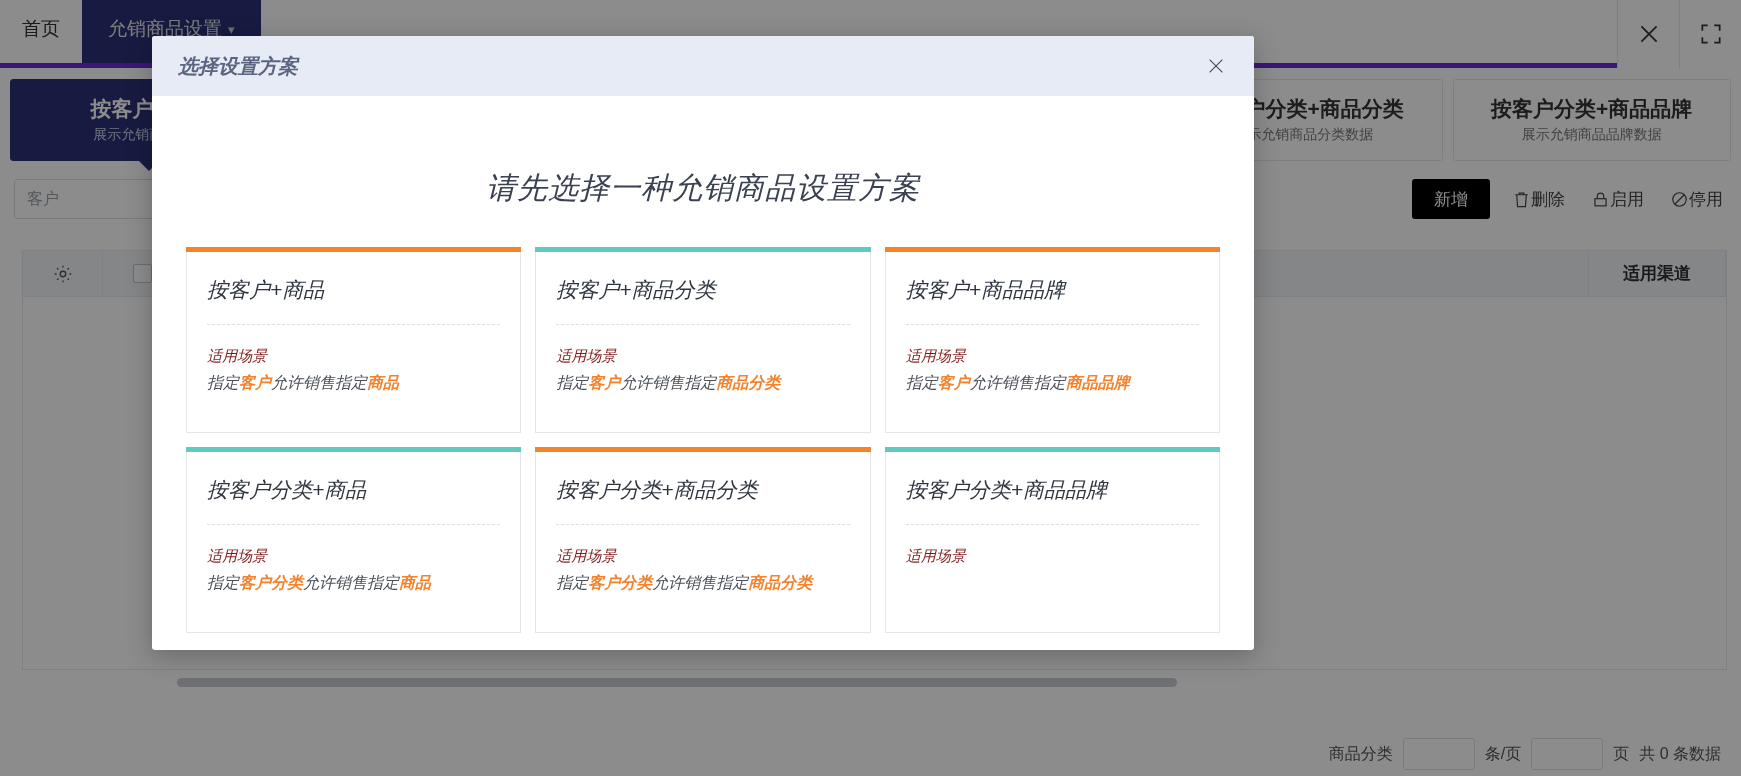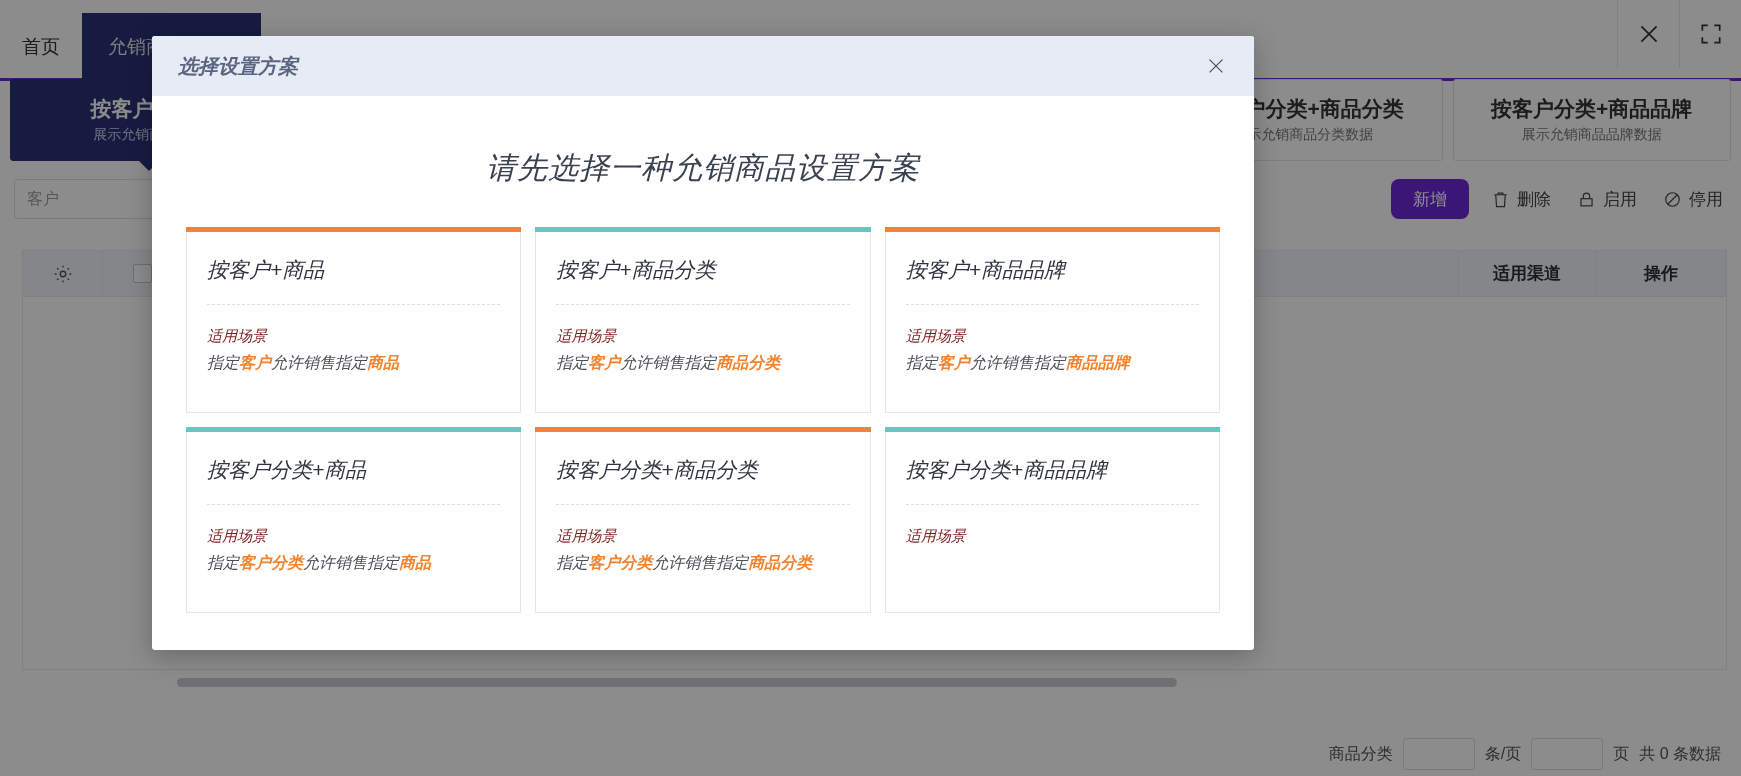--- a/index.html
+++ b/index.html
@@ -9,23 +9,23 @@
     overflow: hidden;
     background: #f0f2f5;
   }
 
   #root { position: relative; width: 1741px; height: 776px; }
 
   
   .bg-app { position: absolute; inset: 0; background: #ffffff; }
 
   .tabbar {
-    position: absolute; top: 13px; left: 0; right: 0; height: 68px;
-    background: #ffffff; border-bottom: 3px solid #6d28d9;
-    display: flex; align-items: flex-start;
+    position: absolute; top: 0; left: 0; right: 0; height: 68px;
+    background: #ffffff; border-bottom: 5px solid #6d28d9;
+    display: flex; align-items: flex-end;
   }
   .tab-home {
     display: flex; align-items: center; justify-content: center;
     padding: 0 22px; font-size: 19px; color: #333; height: 68px;
   }
   .tab-active {
     display: flex; align-items: center; justify-content: center; gap: 6px;
     padding: 0 26px; background: #2b3277; color: #e5e5e5; font-size: 19px;
     height: 68px;
   }
@@ -65,25 +65,25 @@
     position: absolute; top: 176px; left: 14px; right: 14px; height: 46px;
     display: flex; align-items: center; gap: 14px;
   }
   .filter-input {
     width: 230px; height: 40px; border: 1px solid #dcdfe6; border-radius: 3px;
     display: flex; align-items: center; padding: 0 12px; font-size: 16px; color: #9aa0a6;
     background: #fff;
   }
   .toolbtns { margin-left: auto; display: flex; align-items: center; gap: 18px; }
   .btn-primary {
-    background: #6d28d9; color: #fff; border-radius: 8px; height: 40px;
+    background: #000000; color: #fff; border-radius: 3px; height: 40px;
     display: flex; align-items: center; padding: 0 22px; font-size: 17px;
   }
   .btn-plain {
-    display: flex; align-items: center; gap: 7px; font-size: 17px; color: #444; height: 40px;
+    display: flex; align-items: center; gap: 0; font-size: 17px; color: #444; height: 40px;
     padding: 0 4px;
   }
   .btn-plain svg { width: 19px; height: 19px; }
 
   
   .table-head {
     position: absolute; top: 250px; left: 22px; right: 14px; height: 47px;
     background: #f3f4f7; border: 1px solid #e7e9ee; display: flex; align-items: stretch;
   }
   .th {
@@ -129,21 +129,21 @@
   .dlg-close {
     position: absolute; right: 24px; top: 50%; transform: translateY(-50%);
     width: 28px; height: 28px; display: flex; align-items: center; justify-content: center;
     color: #555;
   }
   .dlg-close svg { width: 22px; height: 22px; }
 
   .dlg-body { flex: 1 1 auto; padding: 0 34px; overflow: hidden; }
   .dlg-heading {
     text-align: center; font-size: 30px; color: #3a4150; font-weight: 400;
-    margin-top: 52px; margin-bottom: 38px; letter-spacing: 1px;
+    margin-top: 72px; margin-bottom: 38px; letter-spacing: 1px;
   }
   .card-grid {
     display: grid; grid-template-columns: repeat(3, 1fr); gap: 14px 14px;
   }
   .card {
     border: 1px solid #e4e6ea; background: #fff; height: 186px;
     display: flex; flex-direction: column; padding: 0 20px;
     position: relative; border-top: none;
   }
   .card .accent { position: absolute; left: -1px; right: -1px; top: 0; height: 5px; }
@@ -250,21 +250,20 @@
         <svg viewBox="0 0 24 24" fill="none" stroke="currentColor" stroke-width="1.5">
           <circle cx="12" cy="12" r="3"></circle>
           <path d="M12 3 v2 M12 19 v2 M3 12 h2 M19 12 h2 M5.6 5.6 l1.4 1.4 M17 17 l1.4 1.4 M18.4 5.6 L17 7 M7 17 l-1.4 1.4"></path>
         </svg>
       </div>
       <div class="th" style="width:80px">
         <span style="display:inline-block;width:19px;height:19px;border:1px solid #c3c7cf;background:#fff;border-radius:2px"></span>
       </div>
       <div class="th" style="flex:1"></div>
       <div class="th" style="width:137px">适用渠道</div>
-      <div class="th" style="width:130px;border-right:none">操作</div>
     </div>
 
     <div class="tbl-body"></div>
 
     <div class="hscroll">
       <div class="thumb"></div>
     </div>
 
     <div class="pager">
       <span>商品分类</span>

